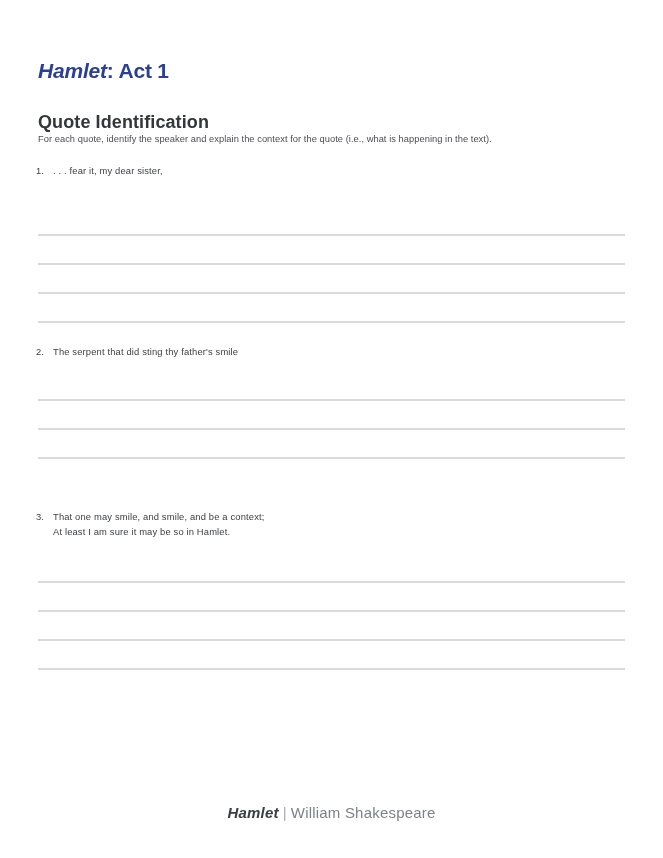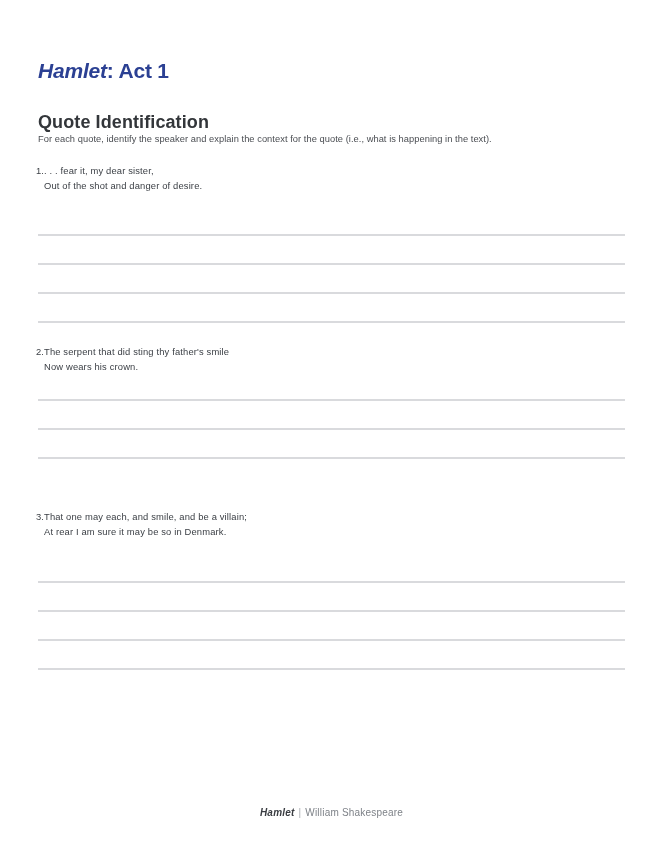--- a/index.html
+++ b/index.html
@@ -82,21 +82,21 @@
   .q-num {
     position: absolute;
     left: 0;
     top: 0;
     width: 20px;
     font-size: 9.4px;
     line-height: 15px;
     color: #3c4046;
   }
   .q-lines {
-    margin-left: 8px;
+    margin-left: 17px;
   }
   .q-lines .qline {
     white-space: nowrap;
   }
 
   
   .answer-lines {
     position: absolute;
     left: 38px;
     width: 587px;
@@ -110,21 +110,21 @@
     height: 27px;
   }
 
   
   .footer {
     position: absolute;
     left: 0;
     right: 0;
     top: 806px;
     text-align: center;
-    font-size: 10px;
+    font-size: 15px;
     line-height: 14px;
     letter-spacing: 0.2px;
     white-space: nowrap;
   }
   .footer .f-work {
     font-style: italic;
     font-weight: bold;
     color: #3a3d42;
   }
   .footer .f-sep {
@@ -146,57 +146,55 @@
 
   <h2 class="section-heading">Quote Identification</h2>
 
   <p class="instructions">For each quote, identify the speaker and explain the context for the quote (i.e., what is happening in the text).</p>
 
   <div class="question" style="top:163px;">
     <div class="q-quote">
       <span class="q-num">1.</span>
       <div class="q-lines">
         <div class="qline">. . . fear it, my dear sister,</div>
-        <div class="qline">Out of the shot and danger of desire.</div>
       </div>
     </div>
   </div>
   <div class="answer-lines" style="top:234px;">
     <div class="rule"></div>
     <div class="rule-gap"></div>
     <div class="rule"></div>
     <div class="rule-gap"></div>
     <div class="rule"></div>
     <div class="rule-gap"></div>
     <div class="rule"></div>
   </div>
 
   <div class="question" style="top:344px;">
     <div class="q-quote">
       <span class="q-num">2.</span>
       <div class="q-lines">
         <div class="qline">The serpent that did sting thy father's smile</div>
-        <div class="qline">Now wears his crown.</div>
       </div>
     </div>
   </div>
   <div class="answer-lines" style="top:399px;">
     <div class="rule"></div>
     <div class="rule-gap"></div>
     <div class="rule"></div>
     <div class="rule-gap"></div>
     <div class="rule"></div>
   </div>
 
   <div class="question" style="top:509px;">
     <div class="q-quote">
       <span class="q-num">3.</span>
       <div class="q-lines">
-        <div class="qline">That one may each, and smile, and be a villain;</div>
-        <div class="qline">At rear I am sure it may be so in Denmark.</div>
+        <div class="qline">That one may smile, and smile, and be a context;</div>
+        <div class="qline">At least I am sure it may be so in Hamlet.</div>
       </div>
     </div>
   </div>
   <div class="answer-lines" style="top:581px;">
     <div class="rule"></div>
     <div class="rule-gap"></div>
     <div class="rule"></div>
     <div class="rule-gap"></div>
     <div class="rule"></div>
     <div class="rule-gap"></div>

